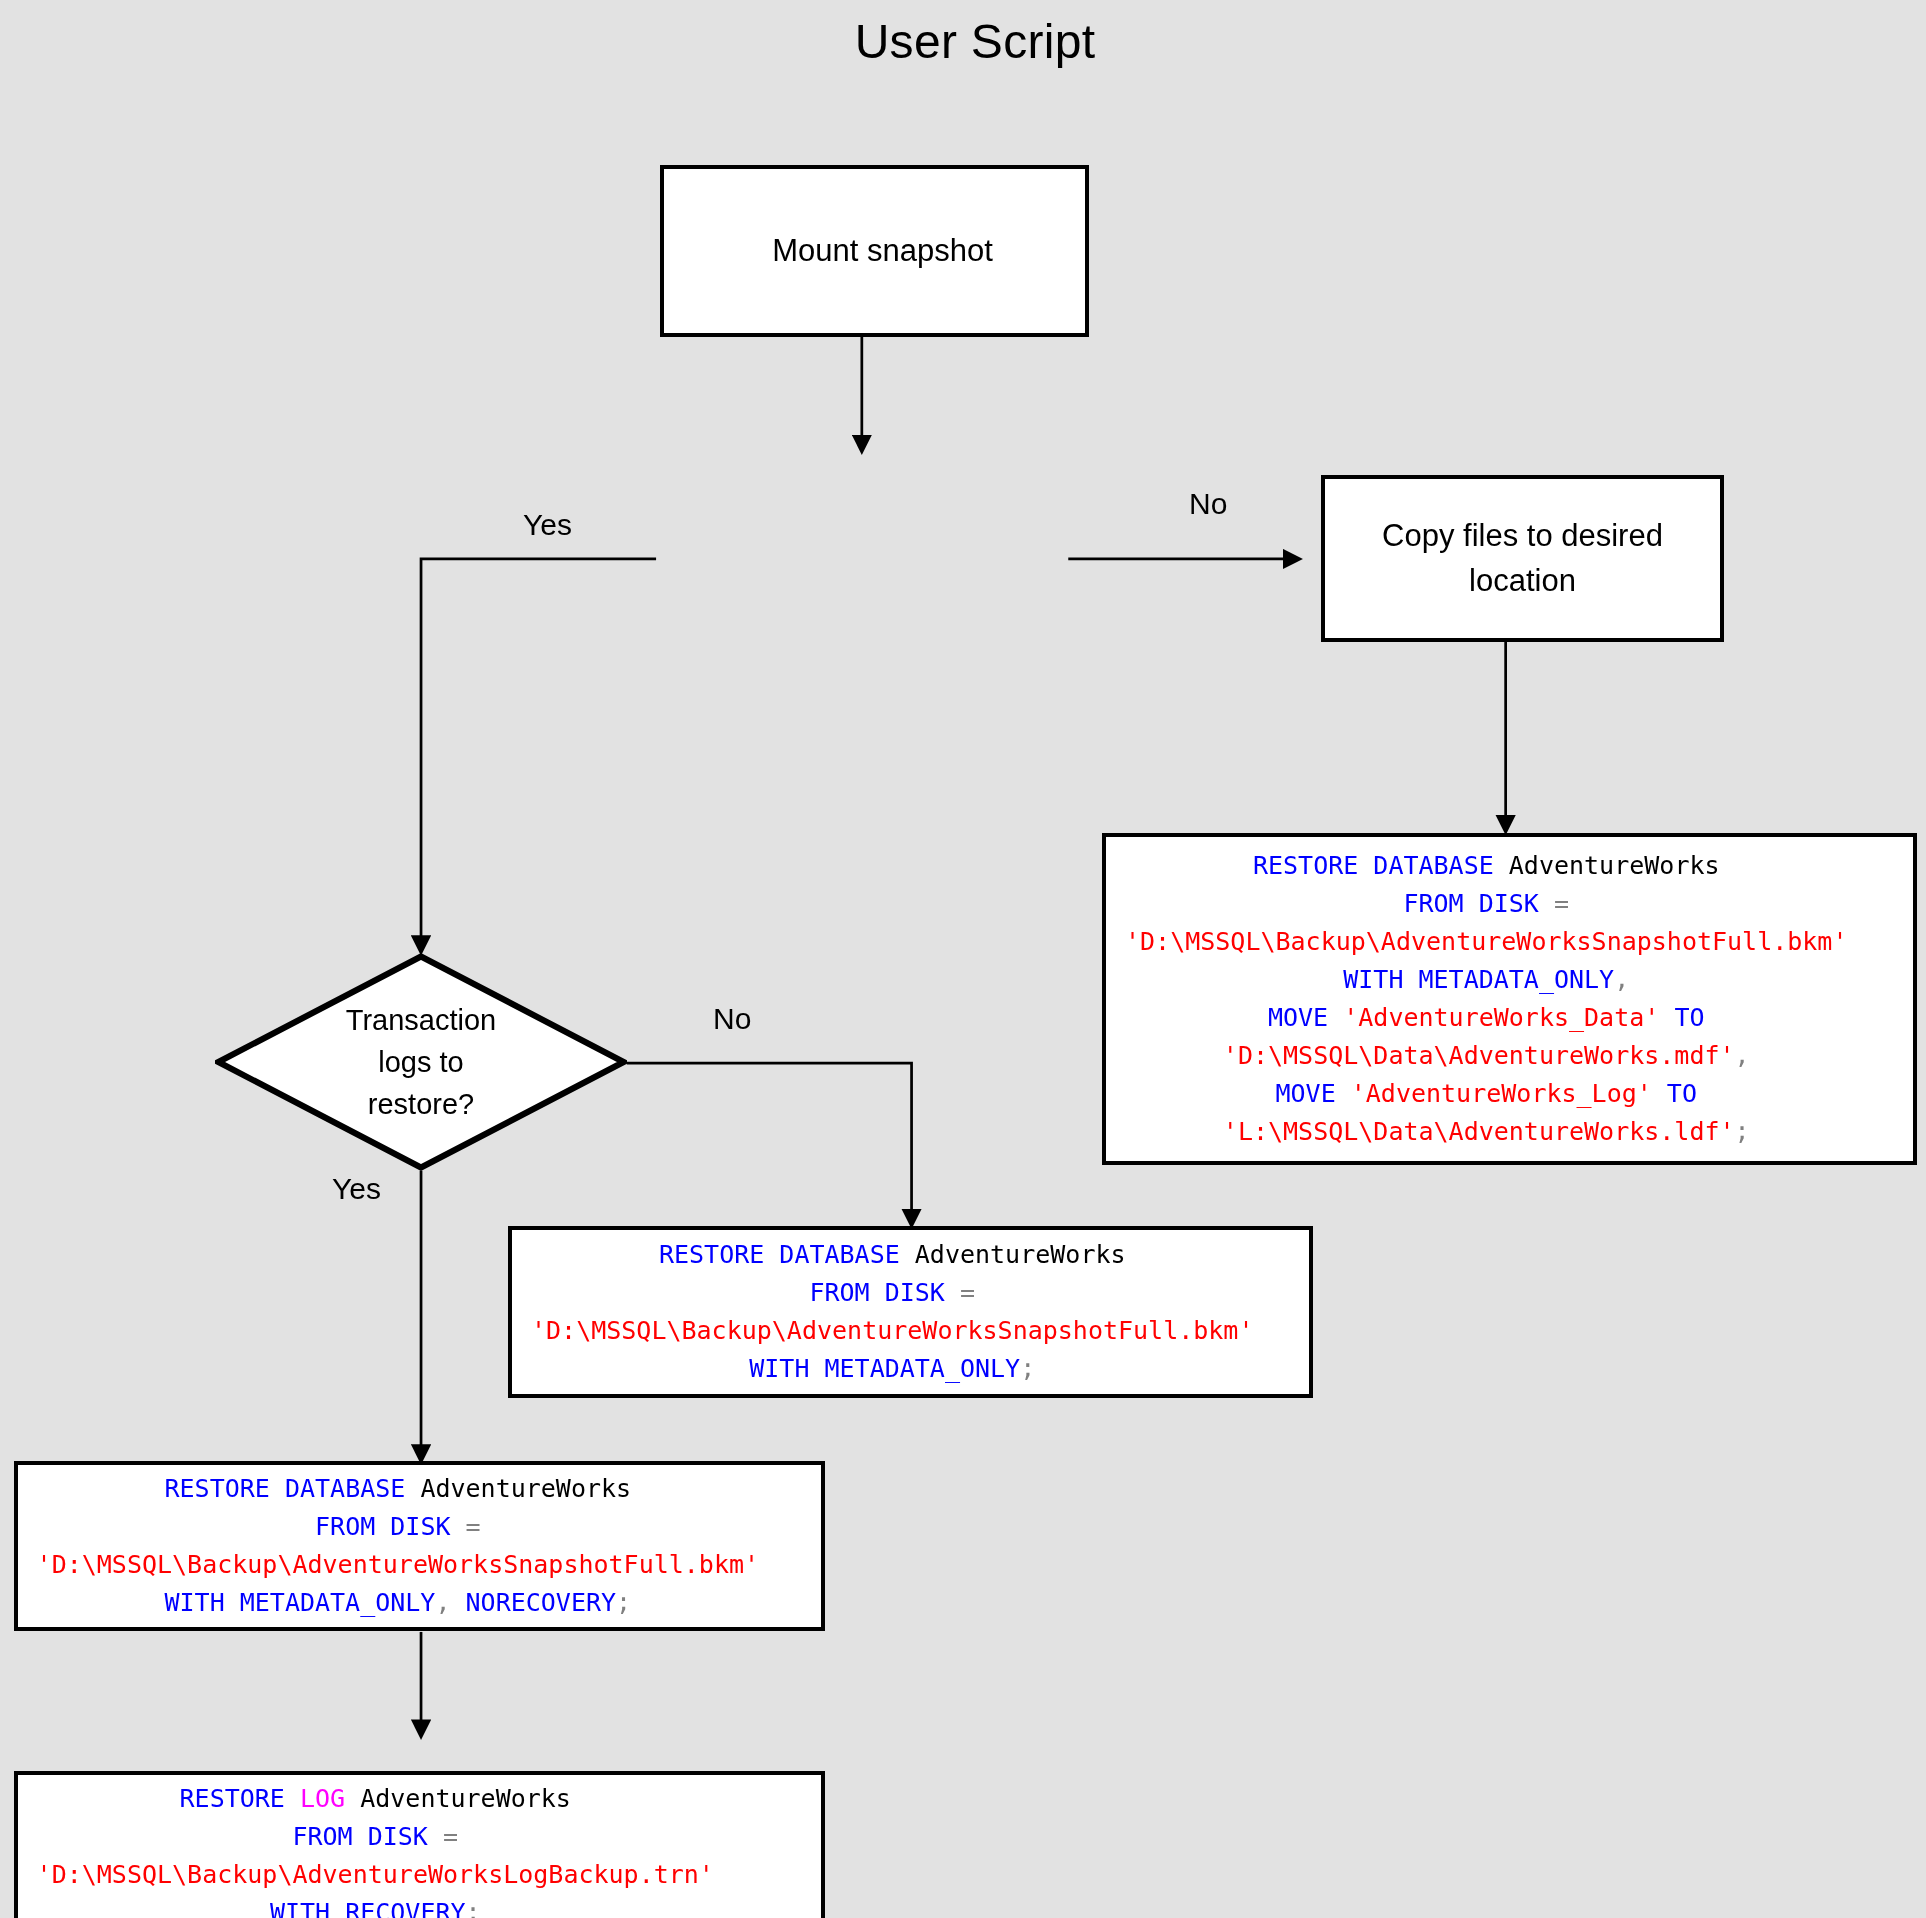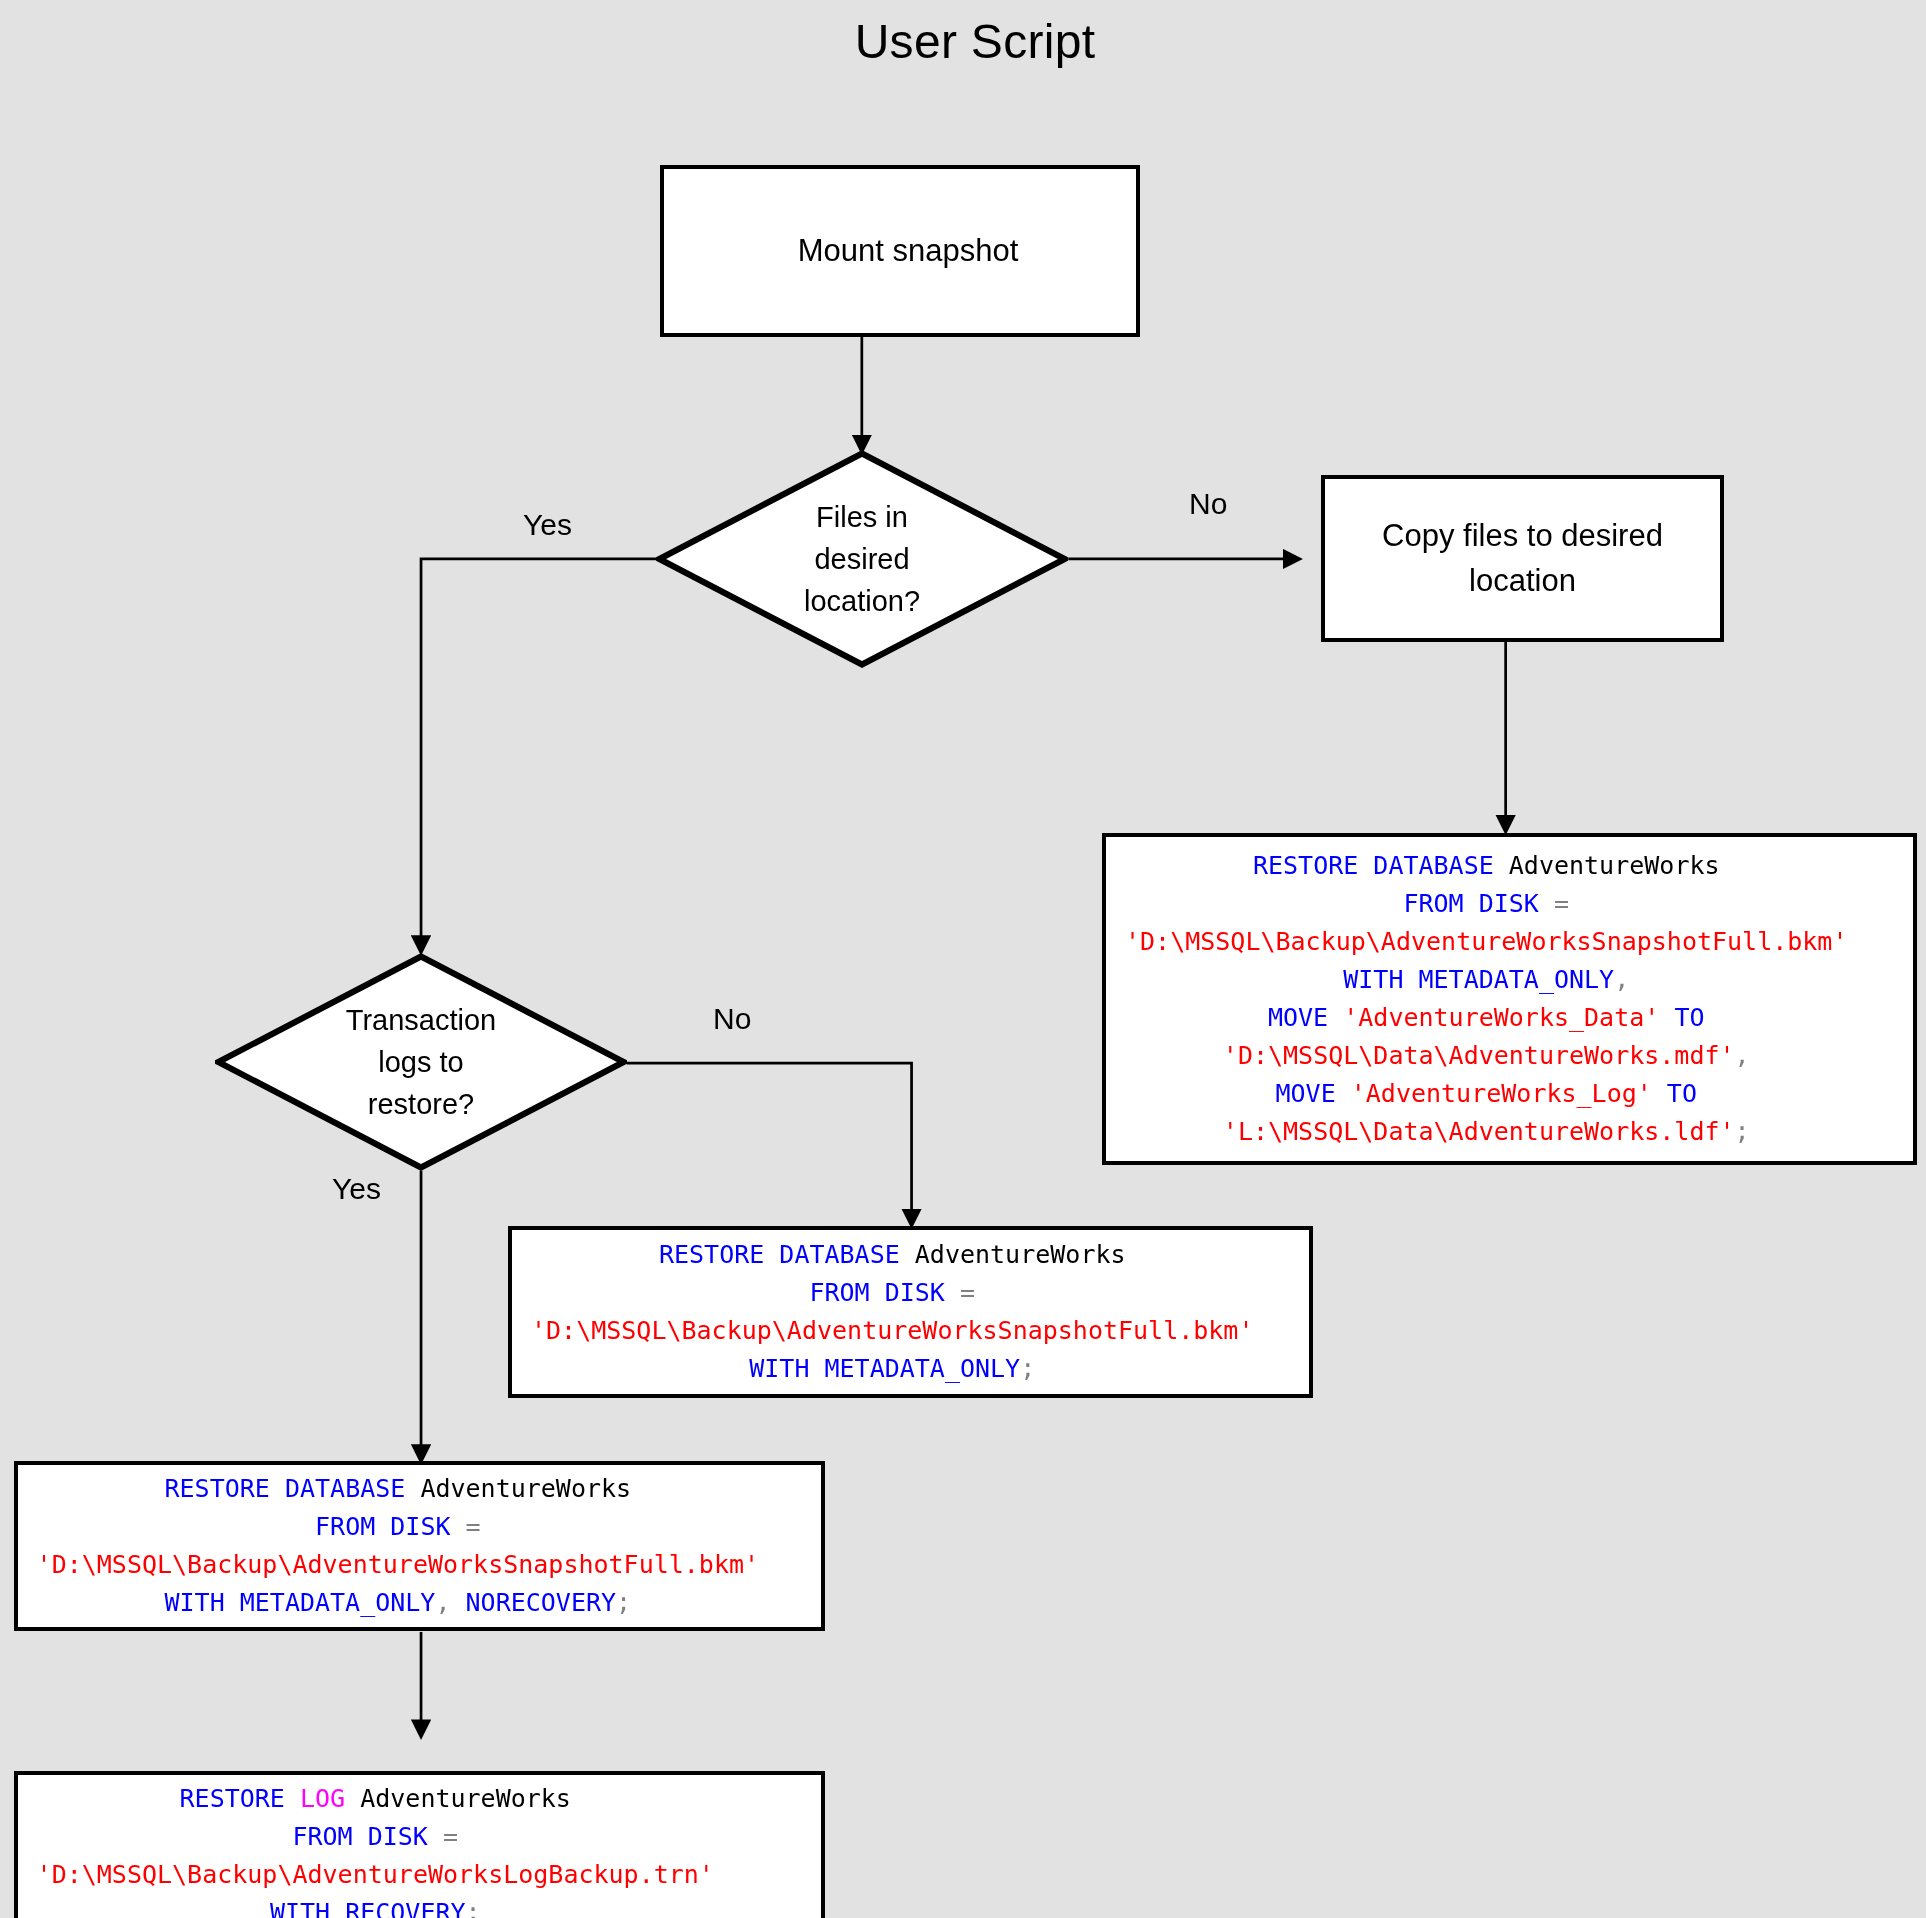--- a/index.html
+++ b/index.html
@@ -130,32 +130,24 @@
 
     <path d="M 2210 942 L 2210 1218" stroke="#000000" stroke-width="4" fill="none" marker-end="url(#arrow)"></path>
 
     <path d="M 920 1560 L 1338 1560 L 1338 1796" stroke="#000000" stroke-width="4" fill="none" marker-end="url(#arrow)"></path>
 
     <path d="M 618 1718 L 618 2142" stroke="#000000" stroke-width="4" fill="none" marker-end="url(#arrow)"></path>
 
     <path d="M 618 2395 L 618 2546" stroke="#000000" stroke-width="4" fill="none" marker-end="url(#arrow)"></path>
   </svg>
 
-  <div class="proc-box" style="left:660px; top:165px; width:480px; height:172px;padding-left:16px;">
+  <div class="proc-box" style="left:660px; top:165px; width:429px; height:172px;padding-left:16px;">
     <span>Mount snapshot</span>
   </div>
 
-  <div class="diamond-wrap" style="left:656px; top:450px; width:412px; height:218px;">
-    <svg width="412" height="218" viewBox="0 0 605 320" xmlns="http://www.w3.org/2000/svg">
-      <polygon points="302.5,5 600,160 302.5,315 5,160" fill="#ffffff" stroke="#000000" stroke-width="9"></polygon>
-    </svg>
-    <div class="diamond-label">Files in
-desired
-location?</div>
-  </div>
 
   <div class="proc-box" style="left:1305px; top:475px; width:403px; height:167px;margin-left:16px;">
     <span style="white-space: pre-line;">Copy files to desired
 location</span>
   </div>
 
   <div class="diamond-wrap" style="left:215px; top:953px; width:412px; height:218px;">
     <svg width="412" height="218" viewBox="0 0 605 320" xmlns="http://www.w3.org/2000/svg">
       <polygon points="302.5,5 600,160 302.5,315 5,160" fill="#ffffff" stroke="#000000" stroke-width="9"></polygon>
     </svg>

